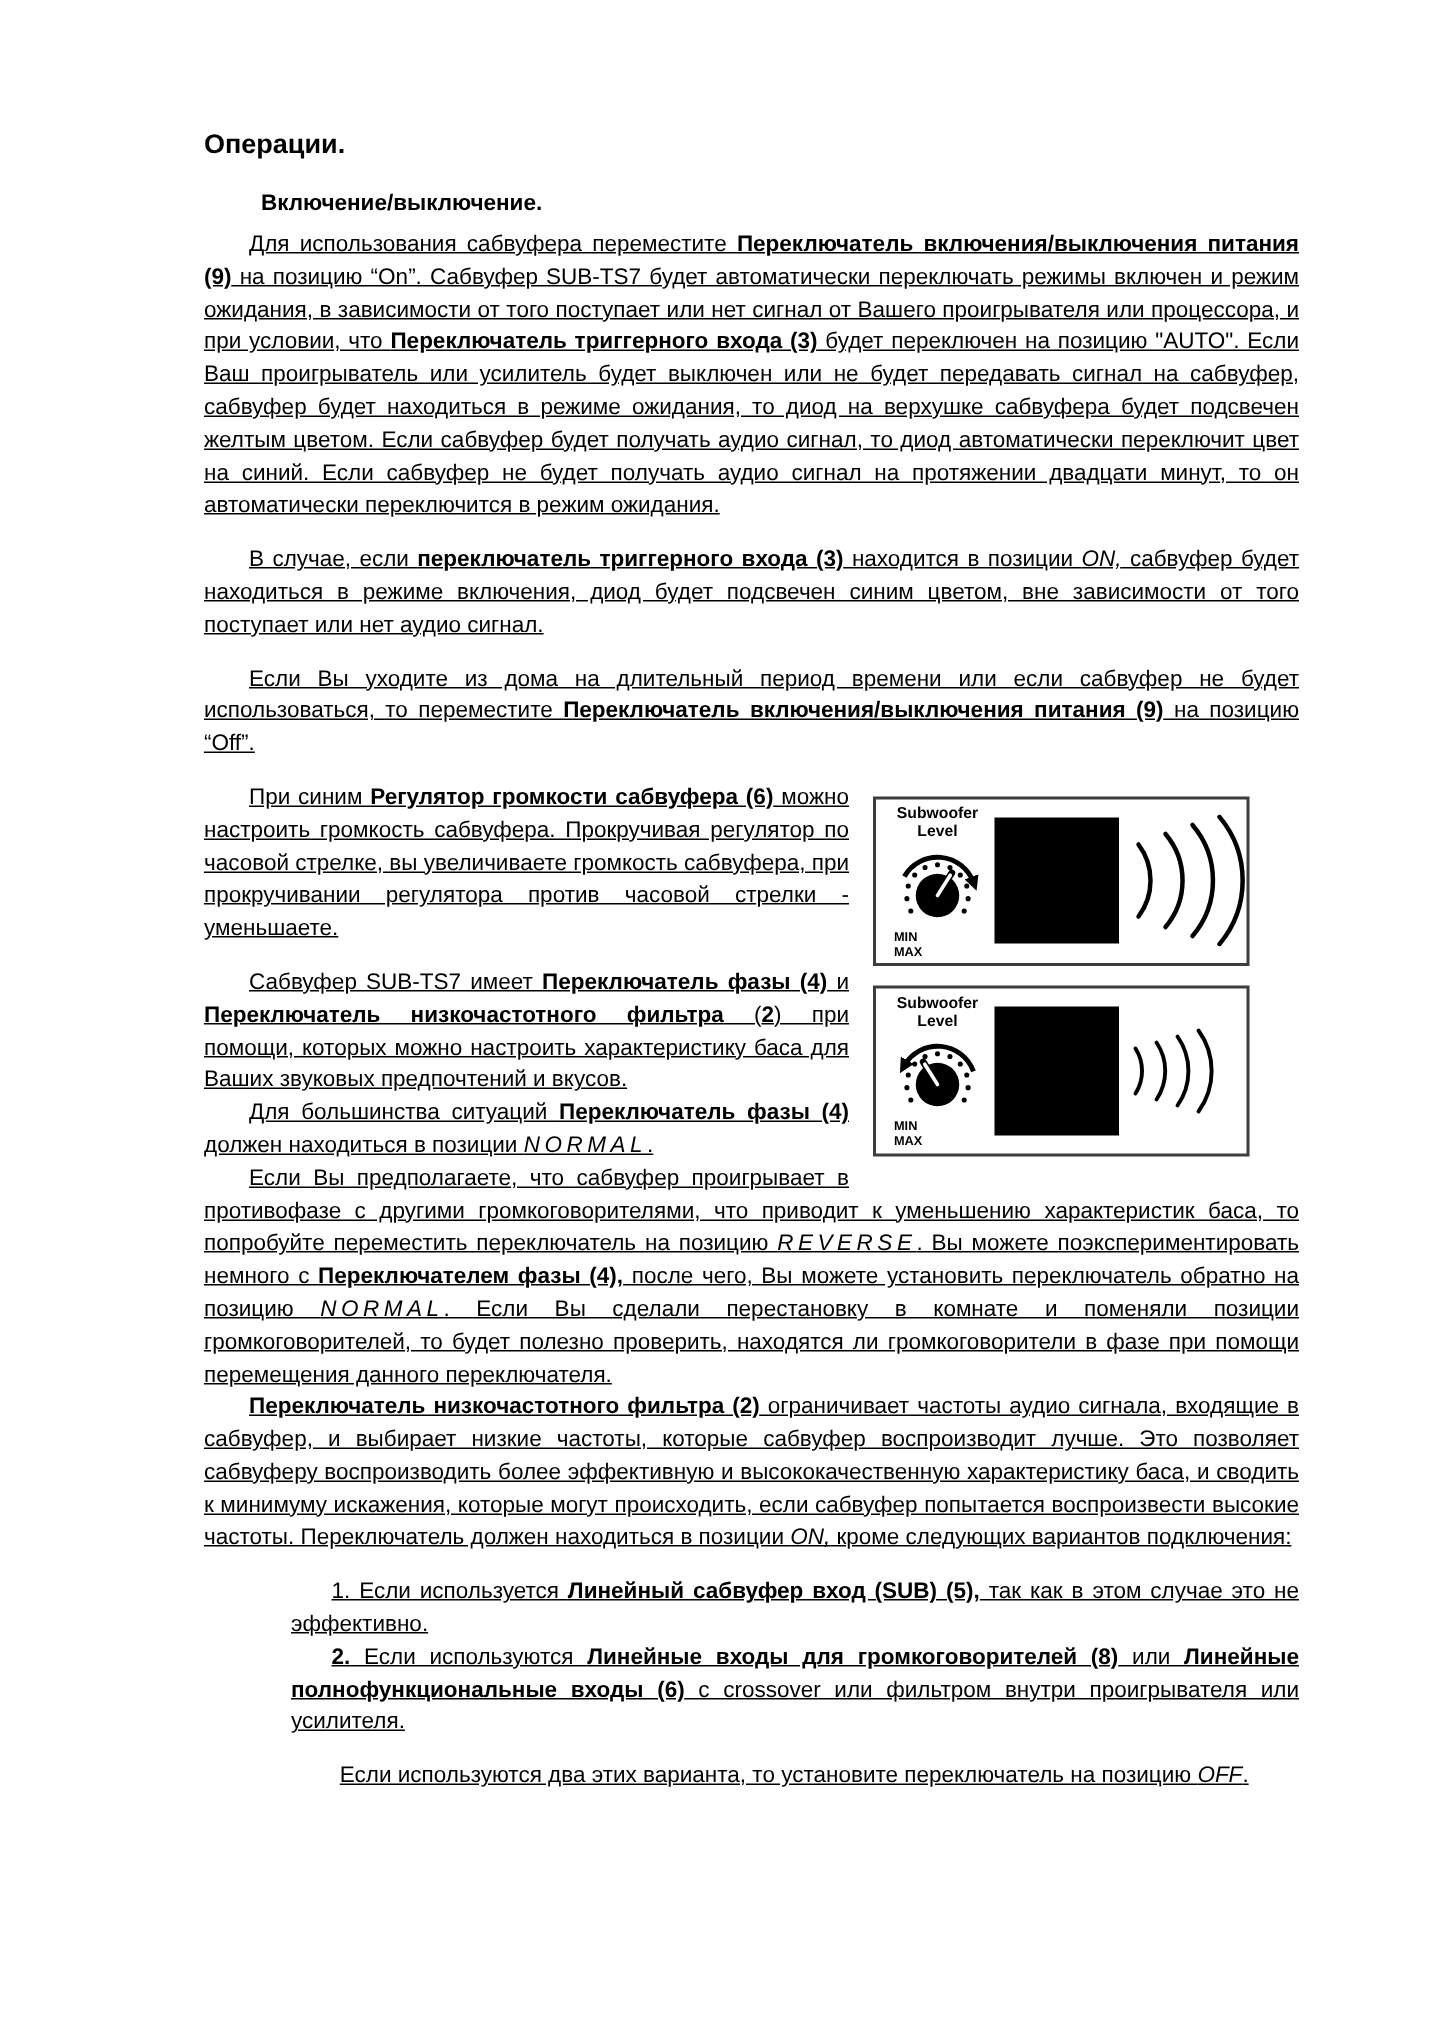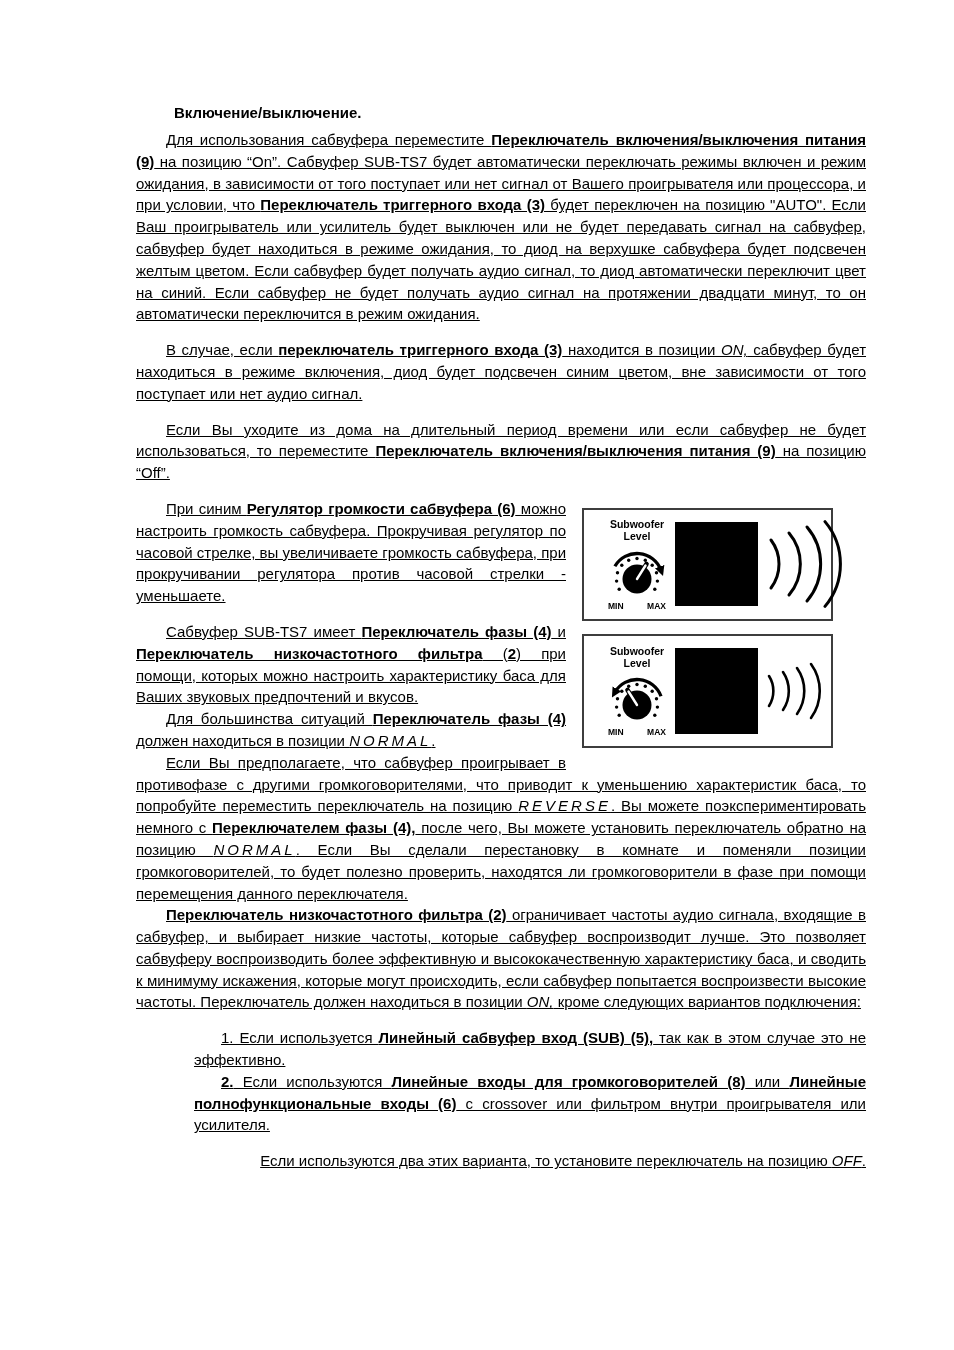--- a/index.html
+++ b/index.html
@@ -4,53 +4,54 @@
 <style>
   html,body{margin:0;padding:0;background:#ffffff;}
   body{width:954px;height:1350px;font-family:"Liberation Sans",sans-serif;color:#000;overflow:hidden;}
   .page{box-sizing:border-box;width:954px;height:1350px;padding:86px 88px 40px 136px;background:#fff;}
   .title{font-size:18px;font-weight:bold;margin:0 0 20px 0;}
   h2.sec{font-size:15px;font-weight:bold;margin:18px 0 8px 38px;}
   p.body{font-size:15px;line-height:21.8px;text-align:justify;margin:0 0 14px 0;text-indent:30px;text-decoration:underline;}
   p.m0{margin-bottom:0;}
   p.li{margin:0 0 0 58px;text-indent:27px;}
   p.li-last{margin-bottom:14px;}
-  p.last{margin:14px 0 0 57px;text-indent:0;text-align:right;}
+  p.last{margin:14px 0 0 57px;text-indent:0;text-align:center;}
   .b{font-weight:bold;}
   .i{font-style:italic;}
   .sp{font-style:italic;letter-spacing:3px;}
   
   .figs{float:right;width:251px;margin:10px 33px 8px 16px;}
   .fig{box-sizing:border-box;width:251px;border:2px solid #3d3d3d;background:#fff;
-       display:flex;align-items:center;padding-left:20px;}
+       display:flex;align-items:center;padding-left:8px;}
   .fig1{height:113px;margin-bottom:13px;}
   .fig2{height:114px;}
   .knob-col{width:66px;display:flex;flex-direction:column;align-items:center;flex:none;}
   .knob-label{font-size:10.5px;font-weight:bold;line-height:1.18;text-align:center;width:70px;margin-bottom:0px;}
   .minmax-row{width:62px;display:flex;justify-content:space-between;padding:0 2px;box-sizing:border-box;
-              font-size:8.5px;font-weight:bold;margin-top:-4px;}
+              font-size:8.5px;font-weight:bold;margin-top:-4px;flex-direction:column;}
   .speaker{width:83px;background:#000;flex:none;margin-left:5px;}
   .fig1 .speaker{height:84px;}
   .fig2 .speaker{height:86px;}
   .waves{flex:none;margin-left:6px;}
   svg{display:block;}
 </style>
 </head>
 <body>
 
 <svg width="0" height="0" style="position:absolute" aria-hidden="true">
   <defs>
     <marker id="mArrow" viewBox="0 0 10 10" refX="4" refY="5" markerWidth="3" markerHeight="3" orient="auto">
       <path d="M0,0 L10,5 L0,10 z" fill="#000"></path>
     </marker>
   </defs>
 </svg>
 
 <div class="page">
 
+  <div class="title">Операции.</div>
 
   <h2 class="sec">Включение/выключение.</h2>
   <p class="body"><span>Для использования сабвуфера переместите </span><span class="b">Переключатель включения/выключения питания (9)</span><span> на позицию “On”. Сабвуфер SUB-TS7 будет автоматически переключать режимы включен и режим ожидания,  в зависимости от того поступает или нет сигнал от Вашего проигрывателя или процессора, и при условии, что </span><span class="b">Переключатель триггерного входа (3)</span><span> будет переключен на позицию "AUTO".  Если Ваш проигрыватель или усилитель будет выключен или не будет передавать сигнал на сабвуфер, сабвуфер будет находиться в режиме ожидания, то диод на верхушке сабвуфера будет подсвечен желтым цветом.  Если сабвуфер будет получать аудио сигнал, то диод автоматически переключит цвет на синий.  Если сабвуфер не будет получать аудио сигнал на протяжении двадцати минут, то он автоматически переключится в режим ожидания.</span></p>
   <p class="body"><span>В случае, если </span><span class="b">переключатель триггерного входа (3)</span><span> находится в позиции </span><span class="i">ON,</span><span> сабвуфер будет находиться в режиме включения, диод будет подсвечен синим цветом, вне зависимости от того поступает или нет аудио сигнал.</span></p>
   <p class="body"><span>Если Вы уходите из дома на длительный период времени или если сабвуфер не будет использоваться, то переместите </span><span class="b">Переключатель включения/выключения питания (9)</span><span> на позицию “Off”.</span></p>
 
 
   <div class="figs">
 
     <div class="fig fig1">

